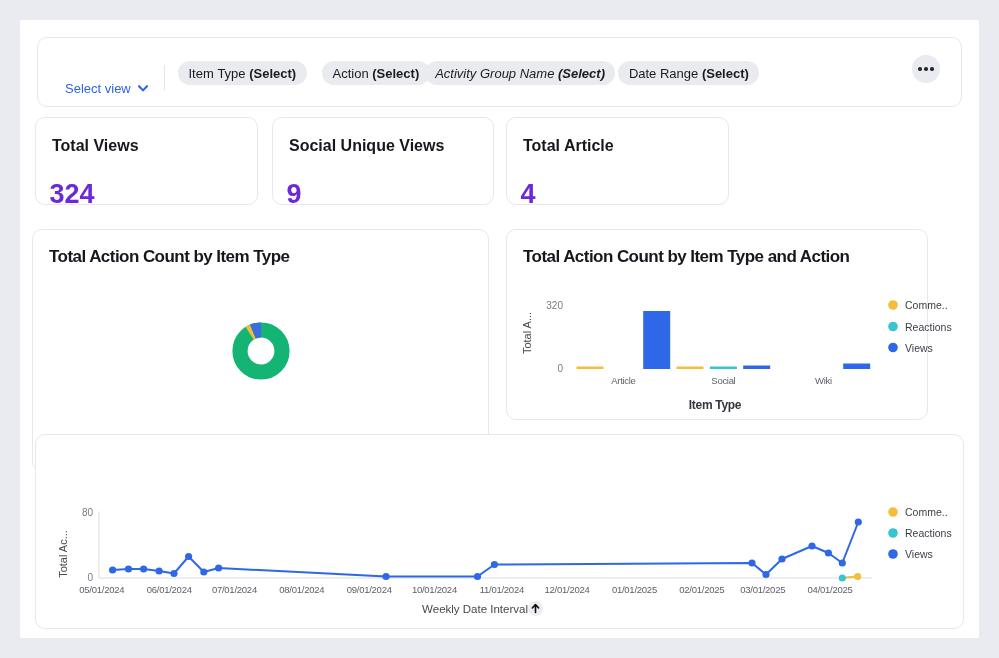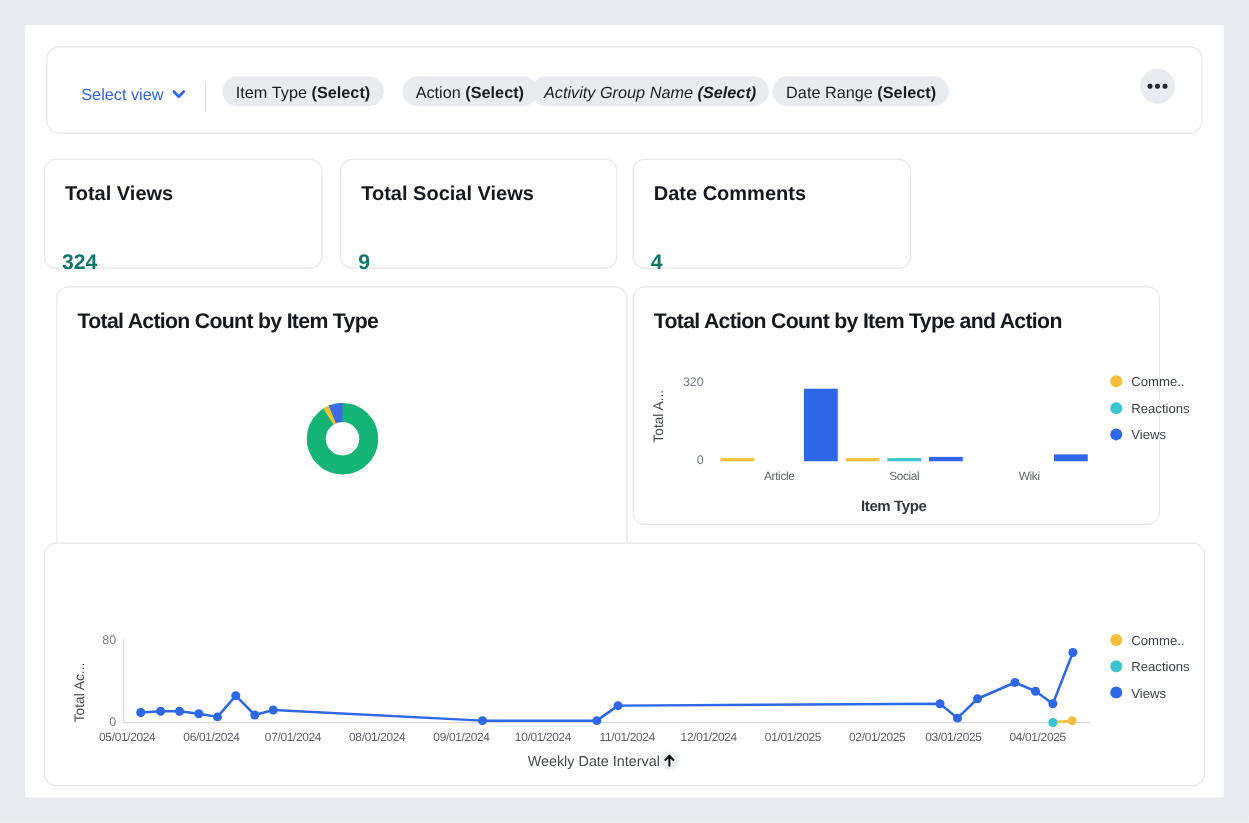--- a/index.html
+++ b/index.html
@@ -5,32 +5,32 @@
   * { margin:0; padding:0; box-sizing:border-box; }
   html,body { width:999px; height:658px; background:#eaebf0; font-family:"Liberation Sans", sans-serif; }
   #page { position:relative; width:999px; height:658px; background:#eaebf0; overflow:hidden; }
   #container { position:absolute; left:20px; top:20px; width:959px; height:618px; background:#ffffff; border-radius:2px; }
   .card { position:absolute; background:#fff; border:1px solid #e7e8ec; border-radius:10px; }
   .title { position:absolute; font-size:17px; font-weight:700; letter-spacing:-0.55px; color:#16181d; }
   .csvg { position:absolute; left:0; top:0; }
 
   
   #filterbar { left:17px; top:16.5px; width:925px; height:70px; }
-  #selectview { position:absolute; left:27px; top:3px; height:70px; display:flex; align-items:center; color:#2e62e9; font-size:13px; font-weight:500; }
+  #selectview { position:absolute; left:27px; top:16px; height:70px; display:flex; align-items:center; color:#2e62e9; font-size:13px; font-weight:500; }
   #selectview svg { margin-left:7px; }
   #fdivider { position:absolute; left:125.5px; top:27.5px; width:1px; height:25px; background:#e4e5e9; }
   .pill { position:absolute; top:23.5px; height:24px; border-radius:12px; background:#e9ebef; color:#1a1c22; font-size:13px; display:flex; align-items:center; padding:0 10.5px; white-space:nowrap; }
   .pill b { font-weight:700; }
   #dotsbtn { position:absolute; left:874px; top:17.5px; width:28px; height:28px; border-radius:50%; background:#e9ebf0; display:flex; align-items:center; justify-content:center; gap:2.5px; }
   #dotsbtn i { width:3.5px; height:3.5px; border-radius:50%; background:#26282e; display:block; }
 
   
-  .kpi { height:88px; top:107px; }
+  .kpi { height:88px; top:97px; }
   .kpi .lab { position:absolute; left:16px; top:19px; font-size:16px; font-weight:600; color:#16181d; }
-  .kpi .num { position:absolute; left:13.5px; bottom:-5.5px; font-size:17px; font-weight:700; color:#0f766e;margin-top:29px; }
+  .kpi .num { position:absolute; left:13.5px; bottom:-5.5px; font-size:27px; font-weight:700; color:#6d28d9;margin-top:29px; }
 
   svg text { font-family:"Liberation Sans", sans-serif; }
 </style>
 </head>
 <body>
 <div id="page">
   <div id="container">
 
     <div class="card" id="filterbar">
       <div id="selectview">Select view
@@ -48,29 +48,29 @@
           <i></i>
           <i></i>
         </div>
     </div>
 
     <div class="card kpi" style="left:15px;  width:223px;">
         <div class="lab">Total Views</div>
         <div class="num">324</div>
       </div>
     <div class="card kpi" style="left:252px; width:222px;">
-        <div class="lab">Total Social Views</div>
+        <div class="lab">Social Unique Views</div>
         <div class="num">9</div>
       </div>
     <div class="card kpi" style="left:486px; width:223px;">
-        <div class="lab">Date Comments</div>
+        <div class="lab">Total Article</div>
         <div class="num">4</div>
       </div>
 
-    <div class="card" id="donutcard" style="left:25px; top:209px; width:457px; height:243px;">
+    <div class="card" id="donutcard" style="left:12px; top:209px; width:457px; height:243px;">
       <div class="title" style="left:16px; top:17px;">Total Action Count by Item Type</div>
       <svg width="80" height="80" style="position:absolute; left:188px; top:81px;" viewBox="0 0 80 80">
         <g transform="translate(40,40)">
           <circle r="21" fill="none" stroke="#14b474" stroke-width="15.2"></circle>
           <circle r="21" fill="none" stroke="#f4bd3a" stroke-width="15.2" stroke-dasharray="3.66 128.3" transform="rotate(-122.5)"></circle>
           <circle r="21" fill="none" stroke="#3d6be3" stroke-width="15.2" stroke-dasharray="8.25 123.7" transform="rotate(-112.5)"></circle>
         </g>
       </svg>
     </div>
 

